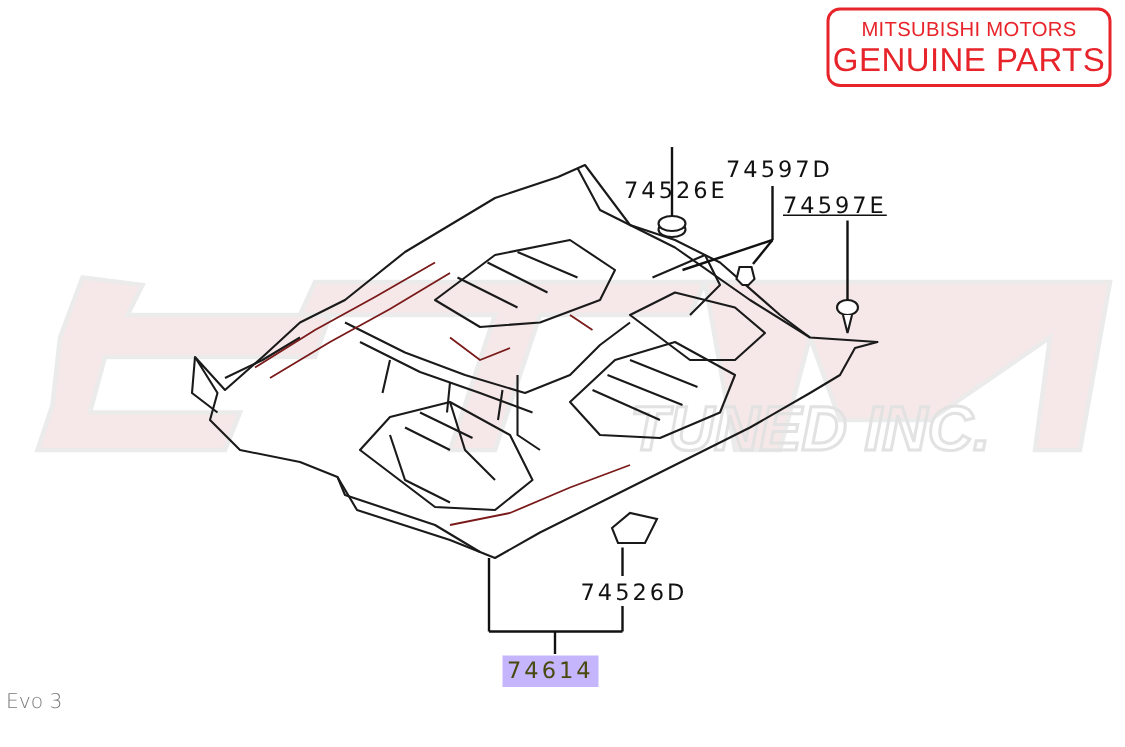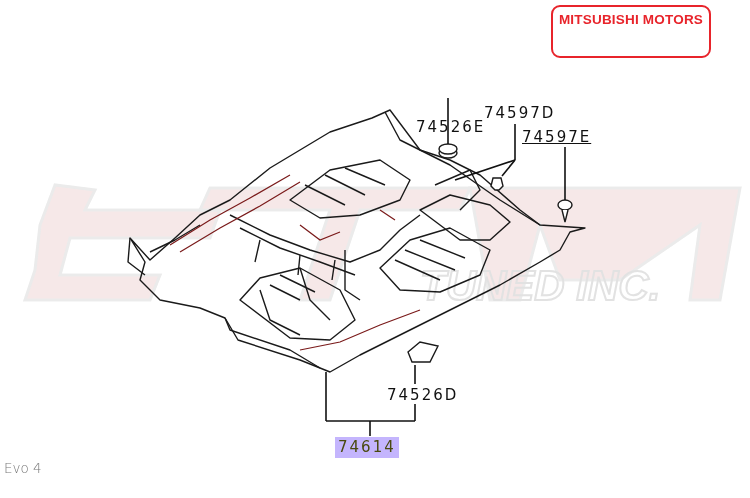--- a/index.html
+++ b/index.html
@@ -3,24 +3,24 @@
   <meta charset="utf-8">
   <style>
     html, body { margin: 0; padding: 0; }
     body {
       width: 750px; height: 498px; position: relative; overflow: hidden;
       background: #ffffff;
       font-family: "DejaVu Sans", sans-serif;
     }
     .canvas { position: absolute; left: 0; top: 0; width: 750px; height: 498px; }
     .badge {
-      position: absolute; left: 551px; top: 5px; width: 160px; height: 53px;
+      position: absolute; left: 551px; top: 5px; width: 190px; height: 53px;
       border: 2px solid #e8242b; border-radius: 9px; box-sizing: border-box;
       background: #fff; color: #e8242b; text-align: center;
-      font-family: "Liberation Sans", sans-serif; font-weight: bold;
+      font-family: "Liberation Sans", sans-serif; font-weight: normal;
     }
     .badge .l1 { font-size: 13.5px; letter-spacing: 0.2px; margin-top: 5px; line-height: 16px; }
     .badge .l2 { font-size: 22px; line-height: 24px; letter-spacing: 0.3px; }
     .callout {
       position: absolute; font-family: "DejaVu Sans", sans-serif;
       font-size: 15px; letter-spacing: 2px; color: #111; line-height: 18px;
     }
     .callout.main {
       background: #c4b5fd; padding: 1px 3px 2px 3px; color: #4a4a10;
     }
@@ -97,24 +97,25 @@
       <line x1="415" y1="365" x2="415" y2="384"></line>
       <line x1="415" y1="404" x2="415" y2="421"></line>
       <line x1="326" y1="372" x2="326" y2="421"></line>
       <line x1="326" y1="421" x2="415" y2="421"></line>
       <line x1="370" y1="421" x2="370" y2="436"></line>
     </g>
   </svg>
 
   <div class="badge">
     <div class="l1">MITSUBISHI MOTORS</div>
+    <div class="l2">GENUINE PARTS</div>
   </div>
 
   <div class="callout" style="left:416px; top:78px;margin-top:40px;">74526E</div>
   <div class="callout" style="left:484px; top:104px;">74597D</div>
   <div class="callout" style="left:522px; top:128px;text-decoration:underline;">74597E</div>
   <div class="callout" style="left:387px; top:386px;">74526D</div>
   <div class="callout main" style="left:335px; top:437px;">74614</div>
 
   <div class="caption">
-    <div>Evo 4</div>
+    <div>Evo 3</div>
   </div>
 </div>
 
 </body></html>

